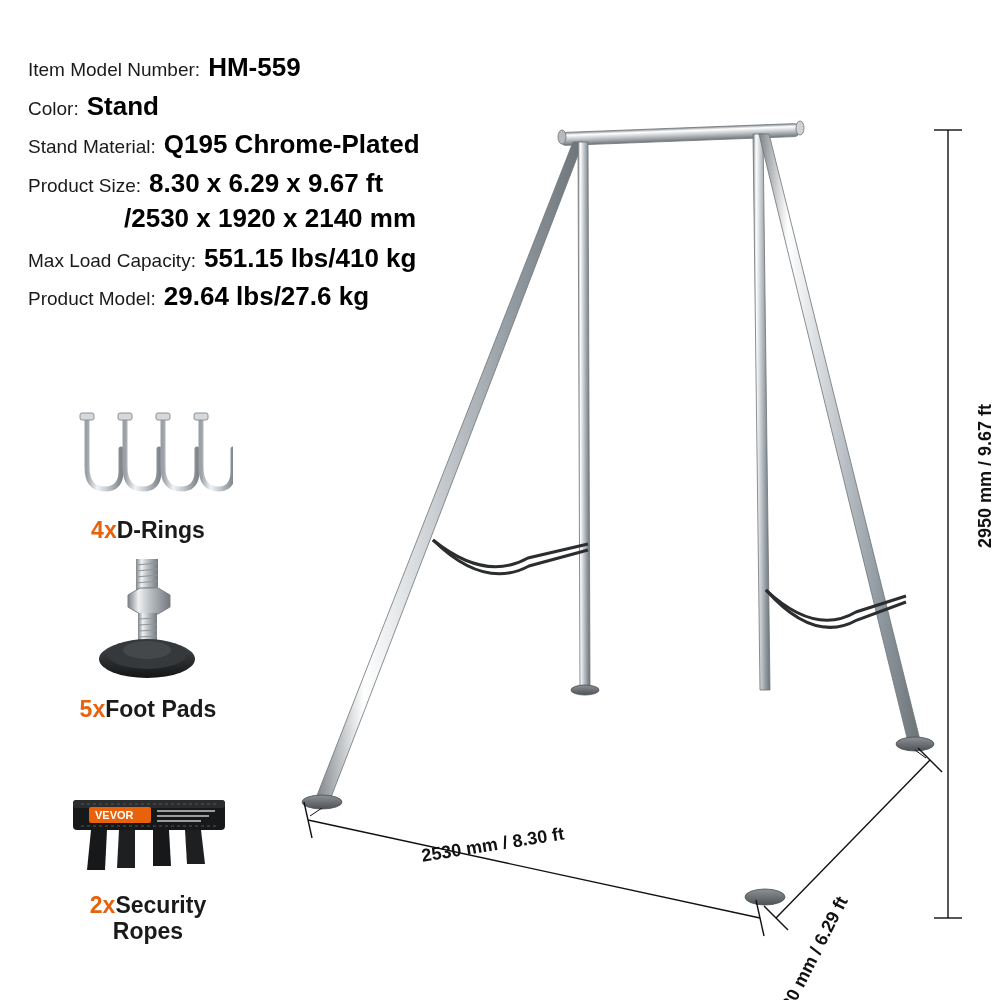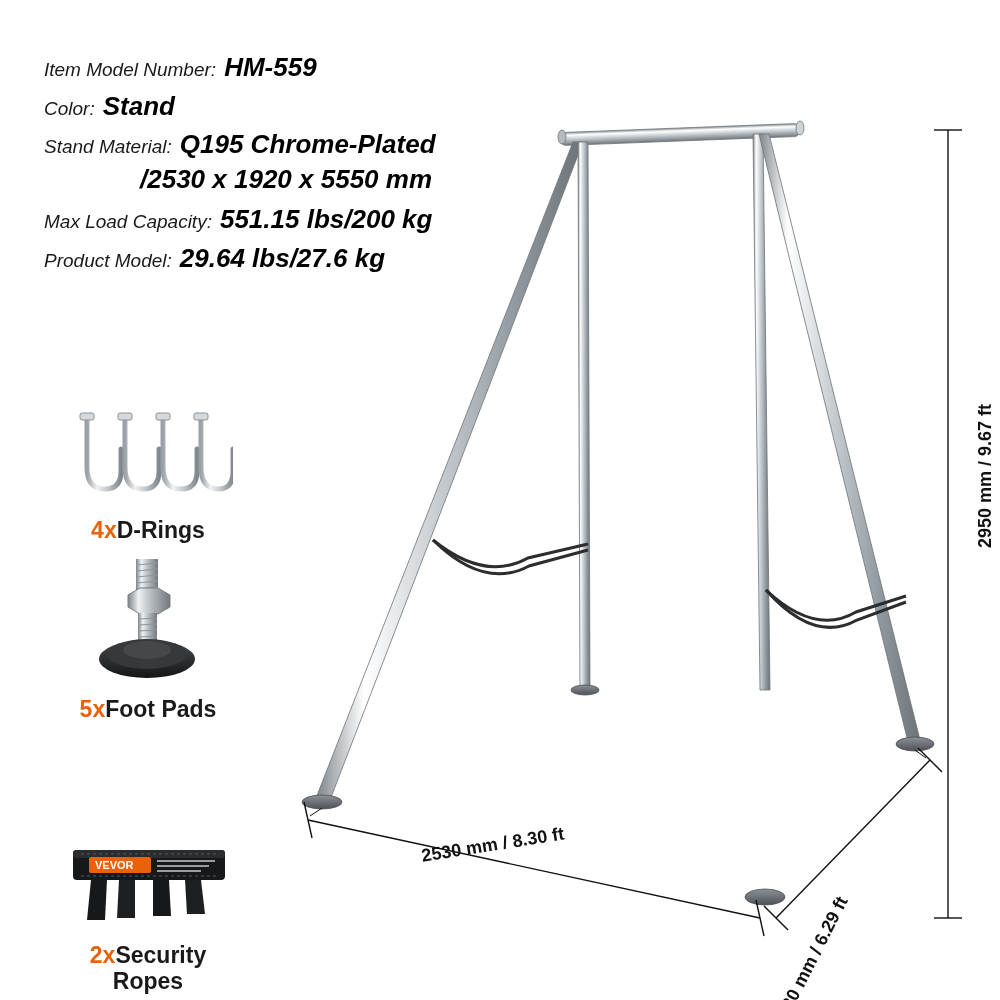--- a/index.html
+++ b/index.html
@@ -12,24 +12,23 @@
     height: 1000px;
     position: relative;
     font-family: "Liberation Sans", sans-serif;
     color: #1a1a1a;
     overflow: hidden;
   }
 
   
   #spec-list {
     position: absolute;
-    left: 44px;
+    left: 28px;
     top: 52px;
     width: 470px;
-    font-style: italic;
   }
   .spec-row {
     display: flex;
     align-items: baseline;
     margin-bottom: 7px;
     line-height: 1.22;
   }
   .spec-label {
     font-size: 19px;
     font-weight: 400;
@@ -53,21 +52,21 @@
   }
 
   
   .accessory {
     position: absolute;
     width: 240px;
     text-align: center;
   }
   #accessory-d-rings { left: 28px; top: 405px; }
   #accessory-foot-pads { left: 28px; top: 584px; }
-  #accessory-security-ropes { left: 28px; top: 830px; }
+  #accessory-security-ropes { left: 28px; top: 780px; }
 
   .accessory-art {
     height: 96px;
     display: flex;
     align-items: flex-end;
     justify-content: center;
   }
   .accessory-caption {
     margin-top: 16px;
     font-size: 23px;
@@ -130,28 +129,32 @@
   <div class="spec-row">
     <span class="spec-label">Color:</span>
     <span class="spec-value">Stand</span>
   </div>
 
   <div class="spec-row">
     <span class="spec-label">Stand Material:</span>
     <span class="spec-value">Q195 Chrome-Plated</span>
   </div>
 
+  <div class="spec-row">
+    <span class="spec-label">Product Size:</span>
+    <span class="spec-value">8.30 x 6.29 x 9.67 ft</span>
+  </div>
 
   <div class="spec-row continuation">
-    <span class="spec-value">/2530 x 1920 x 5550 mm</span>
+    <span class="spec-value">/2530 x 1920 x 2140 mm</span>
   </div>
 
   <div class="spec-row">
     <span class="spec-label">Max Load Capacity:</span>
-    <span class="spec-value">551.15 lbs/200 kg</span>
+    <span class="spec-value">551.15 lbs/410 kg</span>
   </div>
 
   <div class="spec-row">
     <span class="spec-label">Product Model:</span>
     <span class="spec-value">29.64 lbs/27.6 kg</span>
   </div>
 
 </div>
 
 <div class="accessory" id="accessory-d-rings">

